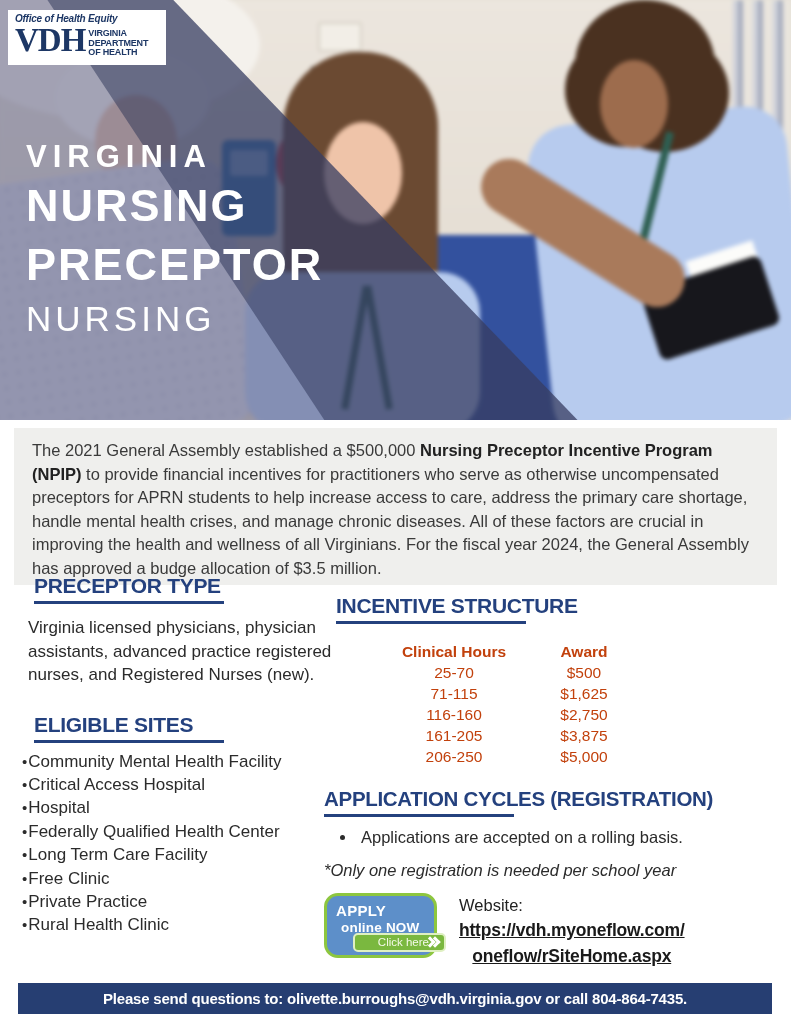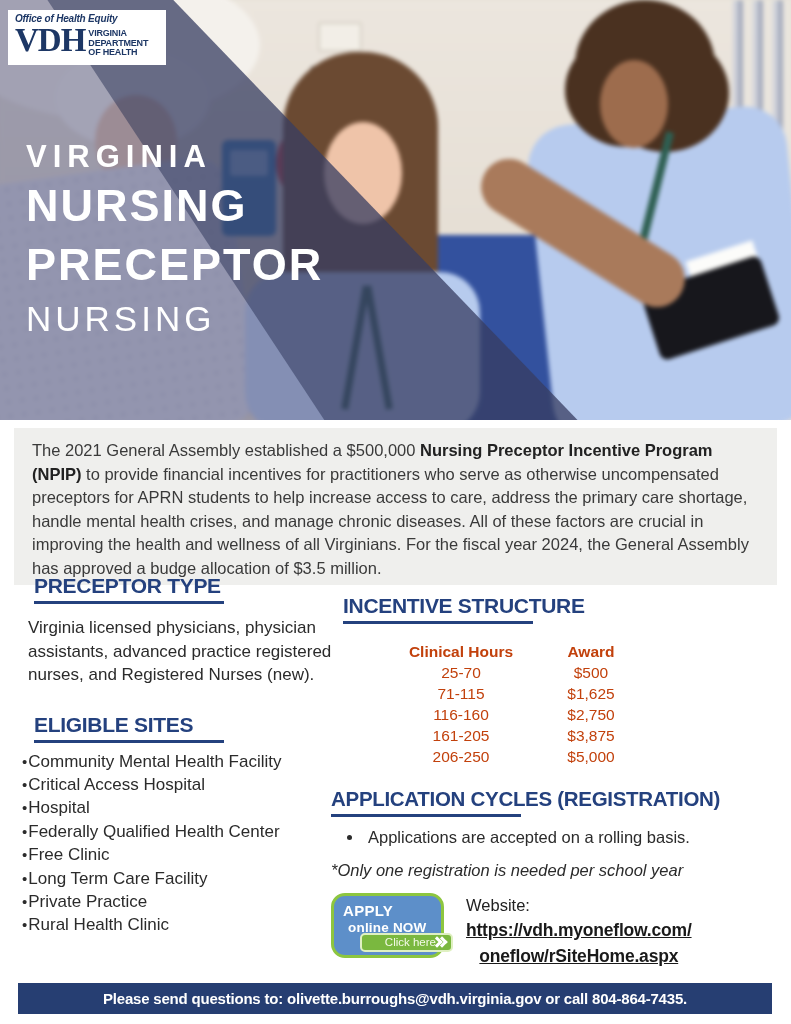--- a/index.html
+++ b/index.html
@@ -71,21 +71,21 @@
 
   
   .col-left { position:absolute; left:28px; top:574px; width:310px; }
   .pt-body { margin-top:12px; font-size:17px; line-height:23.5px; color:#2b2b2b; }
   .es-block { margin-top:26px; }
   .es-list { list-style:none; margin-top:7px; }
   .es-list li { font-size:17px; line-height:23.4px; color:#2b2b2b; margin-left:-6px; }
   .es-list li::before { content:"\2022"; font-size:15px; margin-right:1px; }
 
   
-  .col-right { position:absolute; left:331px; top:594px; width:452px; }
+  .col-right { position:absolute; left:324px; top:594px; width:452px; }
   .col-right .indent { margin-left:12px; }
   .itable { margin-left:55px; margin-top:17px; }
   .itable .trow { display:flex; }
   .itable .c1 { width:150px; text-align:center; }
   .itable .c2 { width:110px; text-align:center; }
   .itable .thead span { font-size:16.5px; font-weight:bold; color:#1a1a1a; line-height:22px; }
   .itable .trow span { font-size:15.5px; line-height:21px; color:#c2410c; }
 
   .ac-block { margin-top:20px; }
   .ac-h2 { font-size:20.5px; }
@@ -185,22 +185,22 @@
     <div class="es-block">
       <div style="margin-left:6px;">
         <div class="h2">ELIGIBLE SITES</div>
         <div class="rule"></div>
       </div>
       <ul class="es-list">
         <li>Community Mental Health Facility</li>
         <li>Critical Access Hospital</li>
         <li>Hospital</li>
         <li>Federally Qualified Health Center</li>
+        <li>Long Term Care Facility</li>
         <li>Free Clinic</li>
-        <li>Long Term Care Facility</li>
         <li>Private Practice</li>
         <li>Rural Health Clinic</li>
       </ul>
     </div>
   </div>
 
   <div class="col-right">
     <div class="indent">
       <div class="h2">INCENTIVE STRUCTURE</div>
       <div class="rule"></div>

